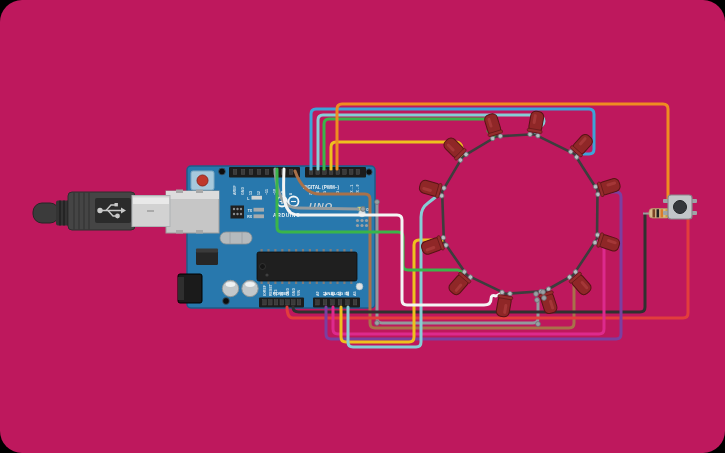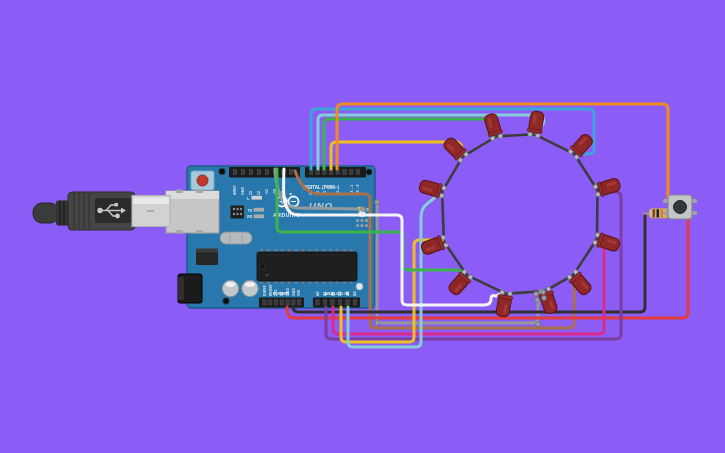--- a/index.html
+++ b/index.html
@@ -1,17 +1,17 @@
 <!DOCTYPE html>
 <html><head>
 <meta charset="utf-8">
 <style>
   html,body{margin:0;padding:0;background:#000;}
-  #stage{position:relative;width:725px;height:453px;background:#8b5cf6;overflow:hidden;
-         font-family:"Liberation Sans", sans-serif;}
+  #stage{position:relative;width:725px;height:453px;background:#be185d;overflow:hidden;
+         font-family:"Liberation Sans", sans-serif;border-radius:22px;}
   svg{position:absolute;left:0;top:0;}
   text{font-family:"Liberation Sans", sans-serif;}
   .silk{fill:#eef4f7;font-weight:bold;}
   .pinlbl{fill:#dbe7ee;font-weight:bold;}
 </style>
 </head>
 <body>
 
 <div id="stage">
 <svg id="circuit" width="725" height="453" viewBox="0 0 725 453">

